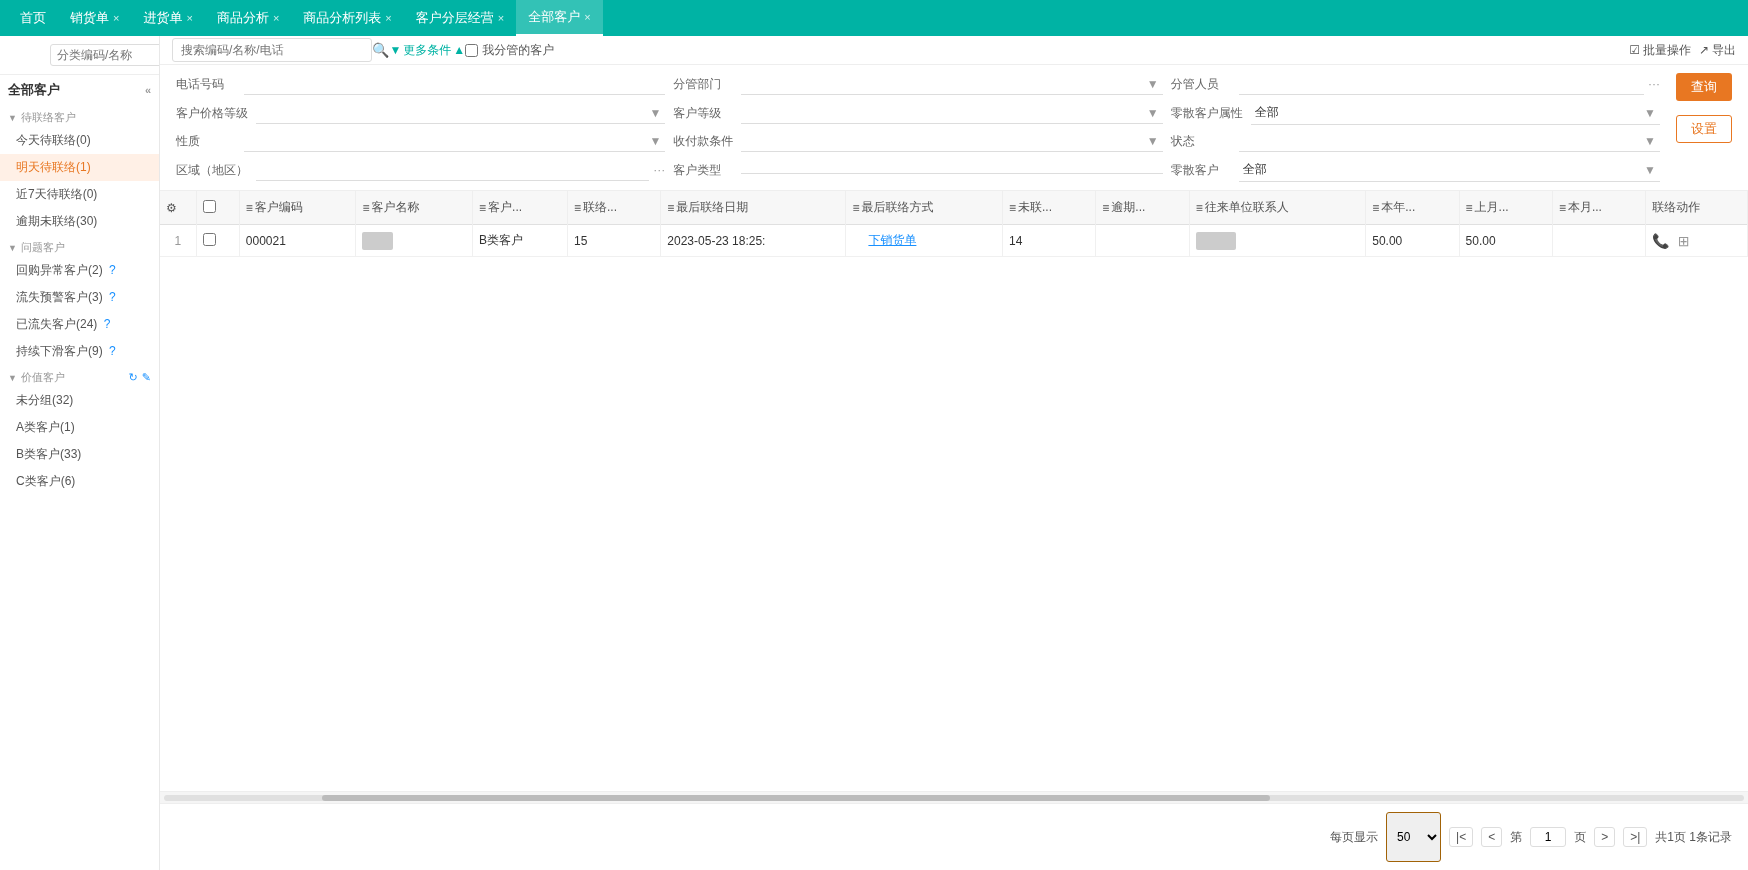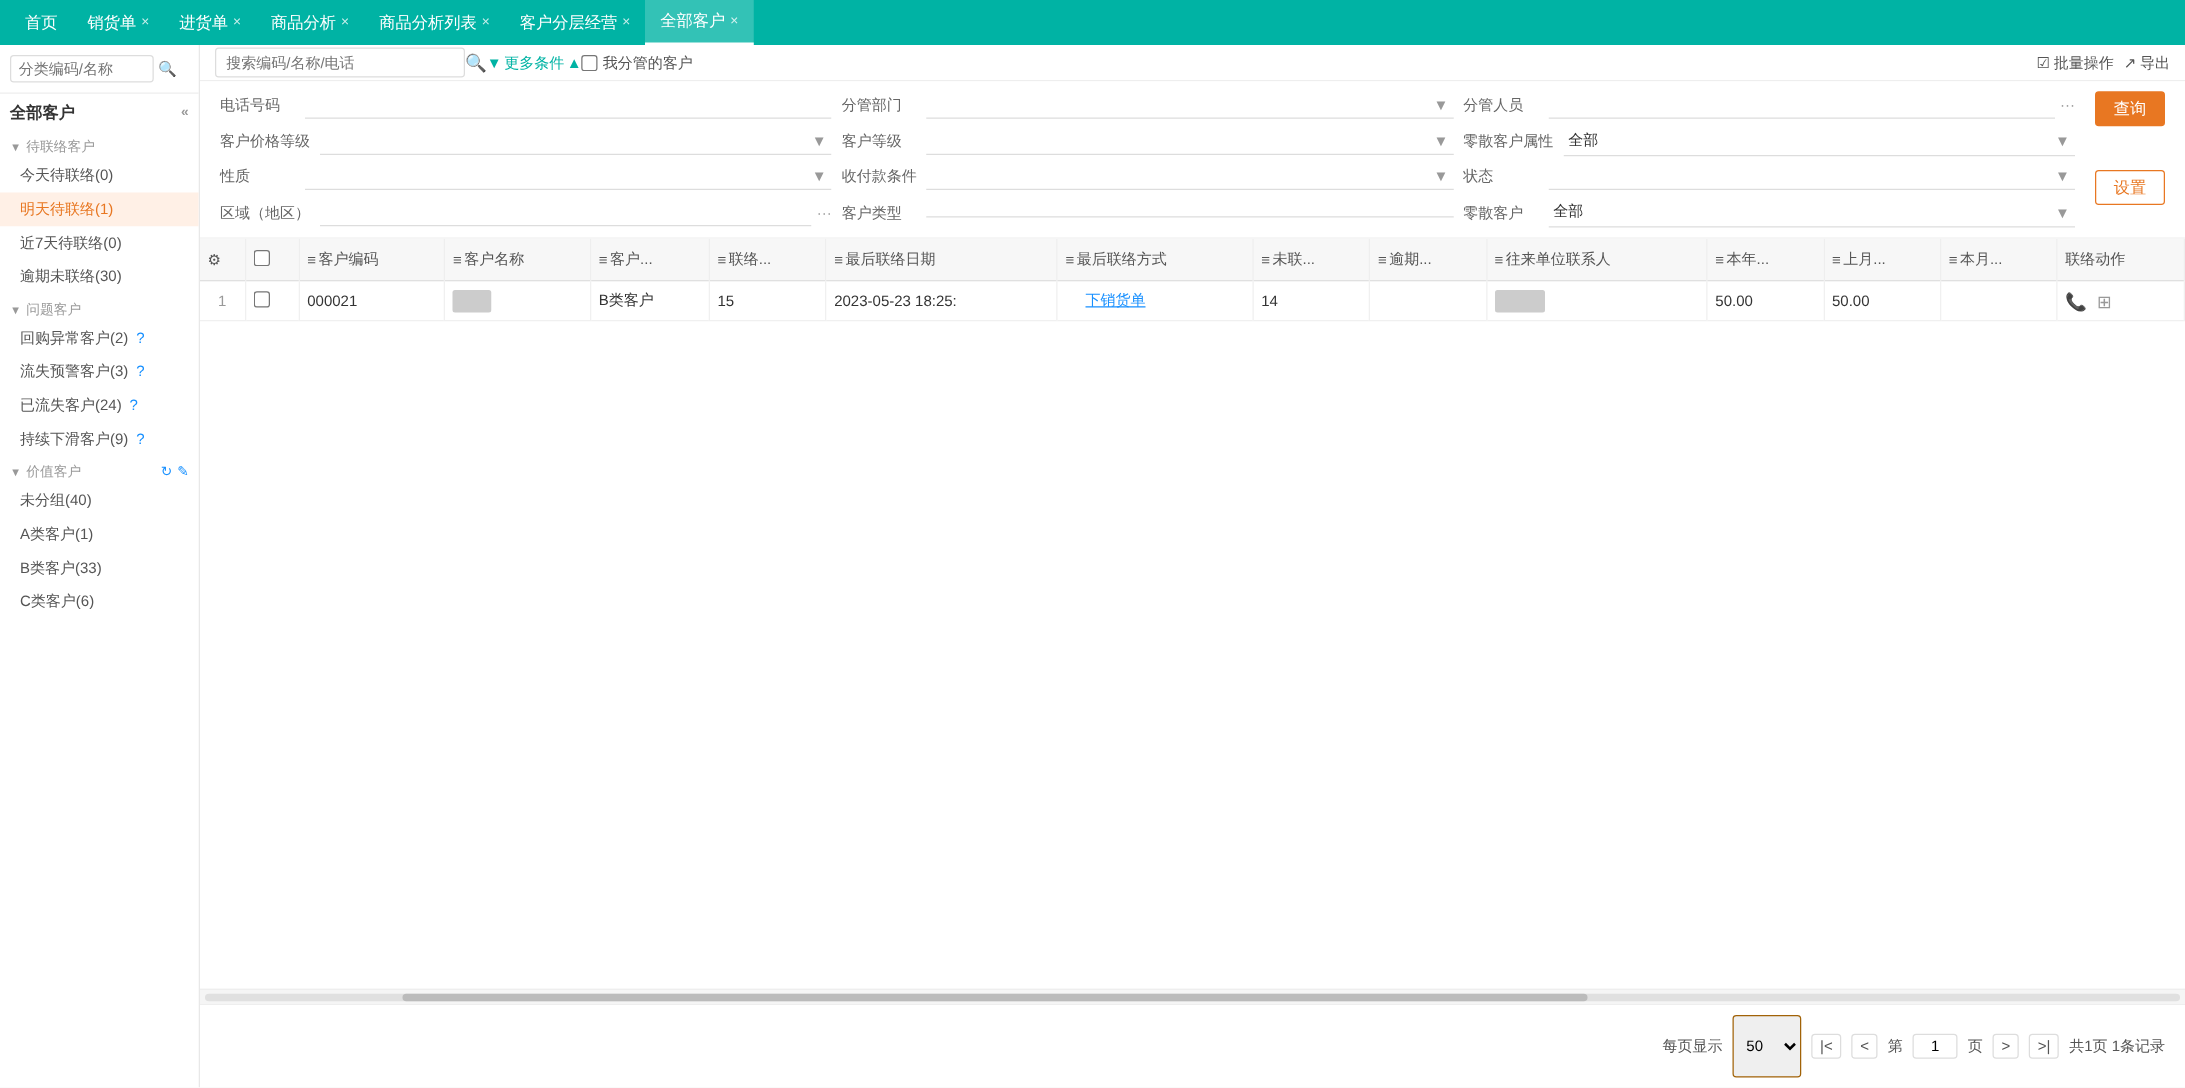--- a/index.html
+++ b/index.html
@@ -52,20 +52,21 @@
       display: flex;
       align-items: center;
     }
     .sidebar-search input {
       border: 1px solid #ddd;
       border-radius: 3px;
       padding: 3px 6px;
       font-size: 12px;
       width: 115px;
       outline: none;
+      margin-left: 42px;
     }
     .sidebar-search .search-icon {
       margin-left: 4px;
       color: #999;
       cursor: pointer;
     }
     .sidebar-section-header {
       display: flex;
       align-items: center;
       justify-content: space-between;
@@ -208,21 +209,21 @@
     }
     .set-btn {
       background: #fff;
       color: #e87722;
       border: 1px solid #e87722;
       border-radius: 3px;
       padding: 4px 14px;
       cursor: pointer;
       font-size: 13px;
       white-space: nowrap;
-      margin-top: 21px;
+      margin-top: 0;
     }
     .action-buttons {
       display: flex;
       flex-direction: column;
       gap: 14px;
       margin-left: 8px;
     }
 
     
     .table-container {
@@ -415,21 +416,21 @@
     <div class="sidebar-item">
       <span>持续下滑客户(9)</span>
       <span style="color:#1890ff;margin-left:3px;">?</span>
     </div>
     <div class="sidebar-group-label">
       <span>价值客户</span>
       <span style="margin-left:auto;color:#1890ff;cursor:pointer;">↻</span>
       <span style="margin-left:4px;color:#1890ff;cursor:pointer;">✎</span>
     </div>
     <div class="sidebar-item">
-      <span>未分组(40)</span>
+      <span>未分组(32)</span>
     </div>
     <div class="sidebar-item">
       <span>A类客户(1)</span>
     </div>
     <div class="sidebar-item">
       <span>B类客户(33)</span>
     </div>
     <div class="sidebar-item">
       <span>C类客户(6)</span>
     </div>

